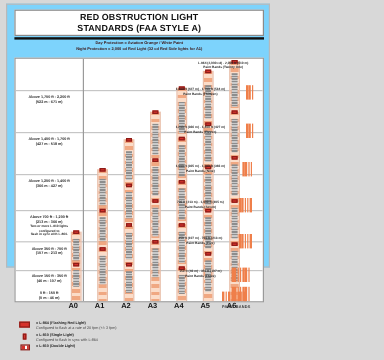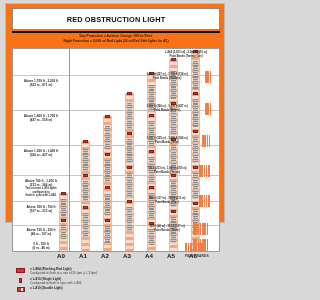--- a/index.html
+++ b/index.html
@@ -1,20 +1,20 @@
 <!DOCTYPE html>
 <html><head>
 <meta charset="utf-8">
 <style>
   html,body{margin:0;padding:0;background:#d8d8d8;}
   body{width:230px;height:300px;overflow:hidden;
        font-family:"Liberation Sans",sans-serif;}
 
   .page{position:absolute;left:5px;top:3px;width:220px;height:220px;
-        background:#f97316;border:1px solid #b9b9b9;box-sizing:border-box;}
+        background:#7dd3fc;border:1px solid #b9b9b9;box-sizing:border-box;}
 
   
   .titlebox{position:absolute;left:6px;top:4px;width:208px;height:22px;
             border:1px solid #8a8a8a;box-sizing:border-box;
             display:flex;flex-direction:column;align-items:center;
             justify-content:center;background:#fff;}
   .t1,.t2{font-size:7.4px;font-weight:bold;letter-spacing:.12px;
           color:#111;line-height:9px;white-space:nowrap;}
 
   .rule{position:absolute;left:6px;top:27px;width:208px;height:2.2px;
@@ -80,20 +80,21 @@
          color:#222;line-height:4.4px;}
   .lsub{font-weight:normal;color:#444;}
 </style>
 </head>
 <body>
 
 <div class="page">
 
   <div class="titlebox">
     <div class="t1">RED OBSTRUCTION LIGHT</div>
+    <div class="t2">STANDARDS (FAA STYLE A)</div>
   </div>
   <div class="rule"></div>
   <div class="subbox">
     <div class="sub">Day Protection = Aviation Orange / White Paint</div>
     <div class="sub">Night Protection = 2,000 cd Red Light (32 cd Red Side lights for A1)</div>
   </div>
 
   <div class="plot">
 
     <div class="grid" style="top:26px;"></div>

